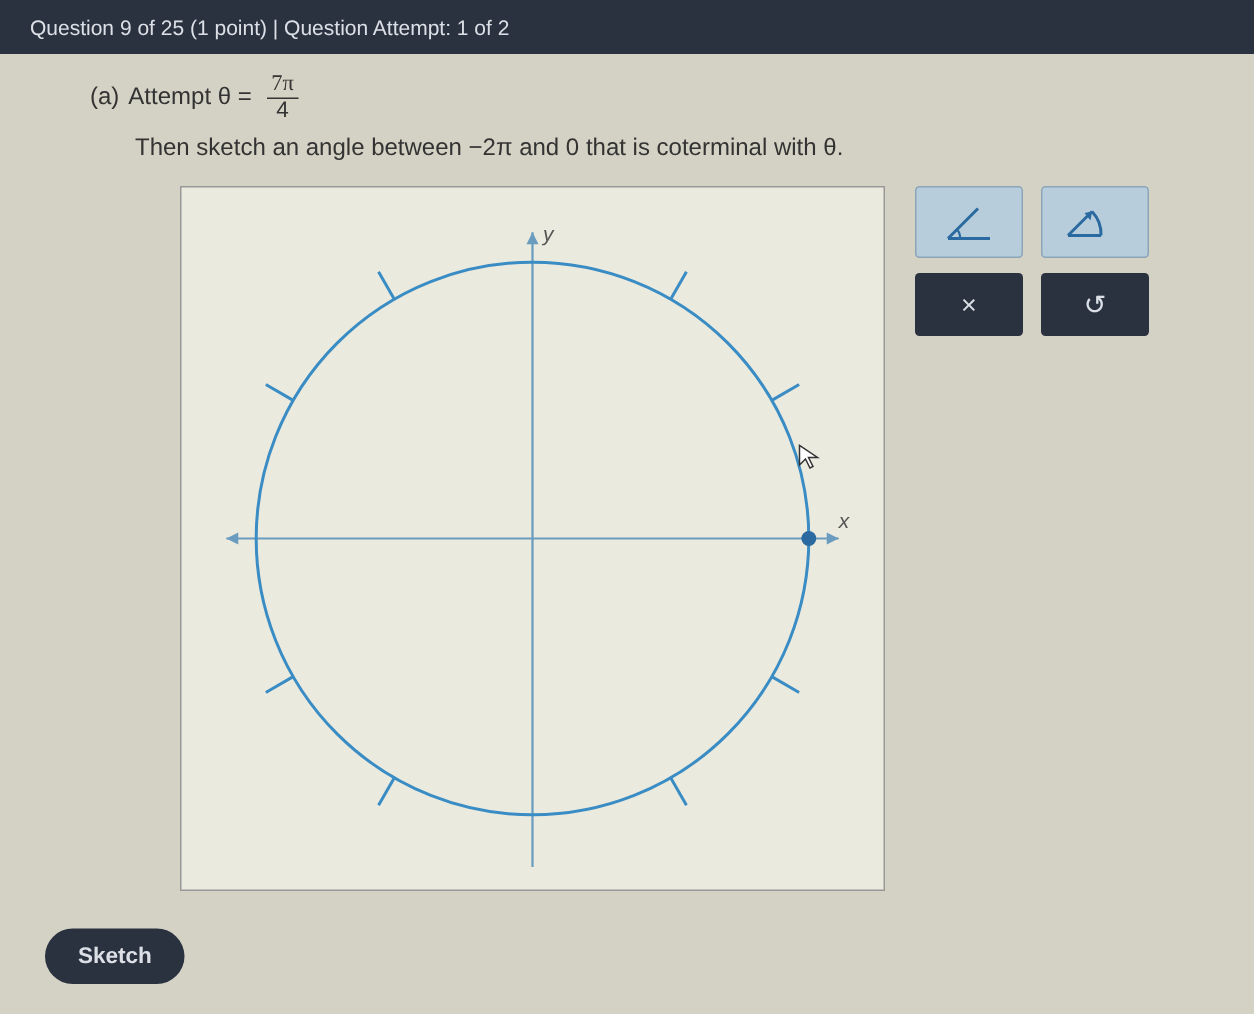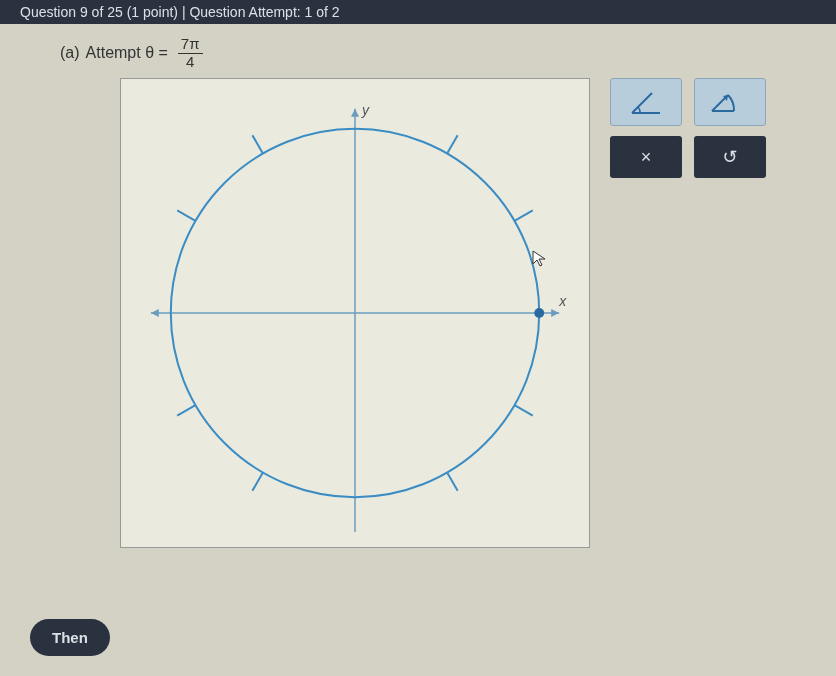--- a/index.html
+++ b/index.html
@@ -9,21 +9,21 @@
       width: 836px;
       height: 676px;
       overflow: hidden;
       position: relative;
     }
     .header {
       background: #2a3240;
       color: #dce0e6;
       padding: 4px 20px;
       font-size: 14px;
-      height: 24px;
+      height: 36px;
       display: flex;
       align-items: center;
     }
     .content {
       padding: 12px 40px 12px 60px;
       color: #333;
       font-size: 16px;
     }
     .question-line1 {
       display: flex;
@@ -32,21 +32,21 @@
       margin-bottom: 8px;
     }
     .fraction {
       display: inline-flex;
       flex-direction: column;
       align-items: center;
       font-size: 15px;
       line-height: 1.1;
       margin: 0 4px;
     }
-    .fraction .num { border-bottom: 1px solid #333; padding: 0 3px; }
+    .fraction .num { border-bottom: 1px solid #333; padding: 0 3px; font-family: Liberation Serif, serif; }
     .fraction .den { padding: 0 3px; }
     .question-line2 {
       margin-left: 30px;
       margin-bottom: 16px;
     }
     .workspace {
       display: flex;
       gap: 20px;
       margin-left: 60px;
     }
@@ -124,20 +124,21 @@
 
 <div class="content">
   <div class="question-line1">
     <span>(a)</span>
     <span>Attempt θ =</span>
     <span class="fraction">
       <span class="num">7π</span>
       <span class="den">4</span>
     </span>
   </div>
+  <div class="question-line2">Then sketch an angle between −2π and 0 that is coterminal with θ.</div>
 
   <div class="workspace">
     <div class="graph-box">
       <svg class="graph-svg" viewBox="0 0 470 470">
 
         <line x1="30" y1="235" x2="440" y2="235" stroke="#6a9cc0" stroke-width="1.5"></line>
         <polygon points="440,235 432,231 432,239" fill="#6a9cc0"></polygon>
         <polygon points="30,235 38,231 38,239" fill="#6a9cc0"></polygon>
         <line x1="235" y1="30" x2="235" y2="455" stroke="#6a9cc0" stroke-width="1.5"></line>
         <polygon points="235,30 231,38 239,38" fill="#6a9cc0"></polygon>
@@ -187,14 +188,14 @@
         </button>
         <button class="action-btn">
           <span>↺</span>
         </button>
       </div>
     </div>
   </div>
 </div>
 
 <button class="check-btn">
-  <span>Then</span>
+  <span>Sketch</span>
 </button>
 
 </body></html>

